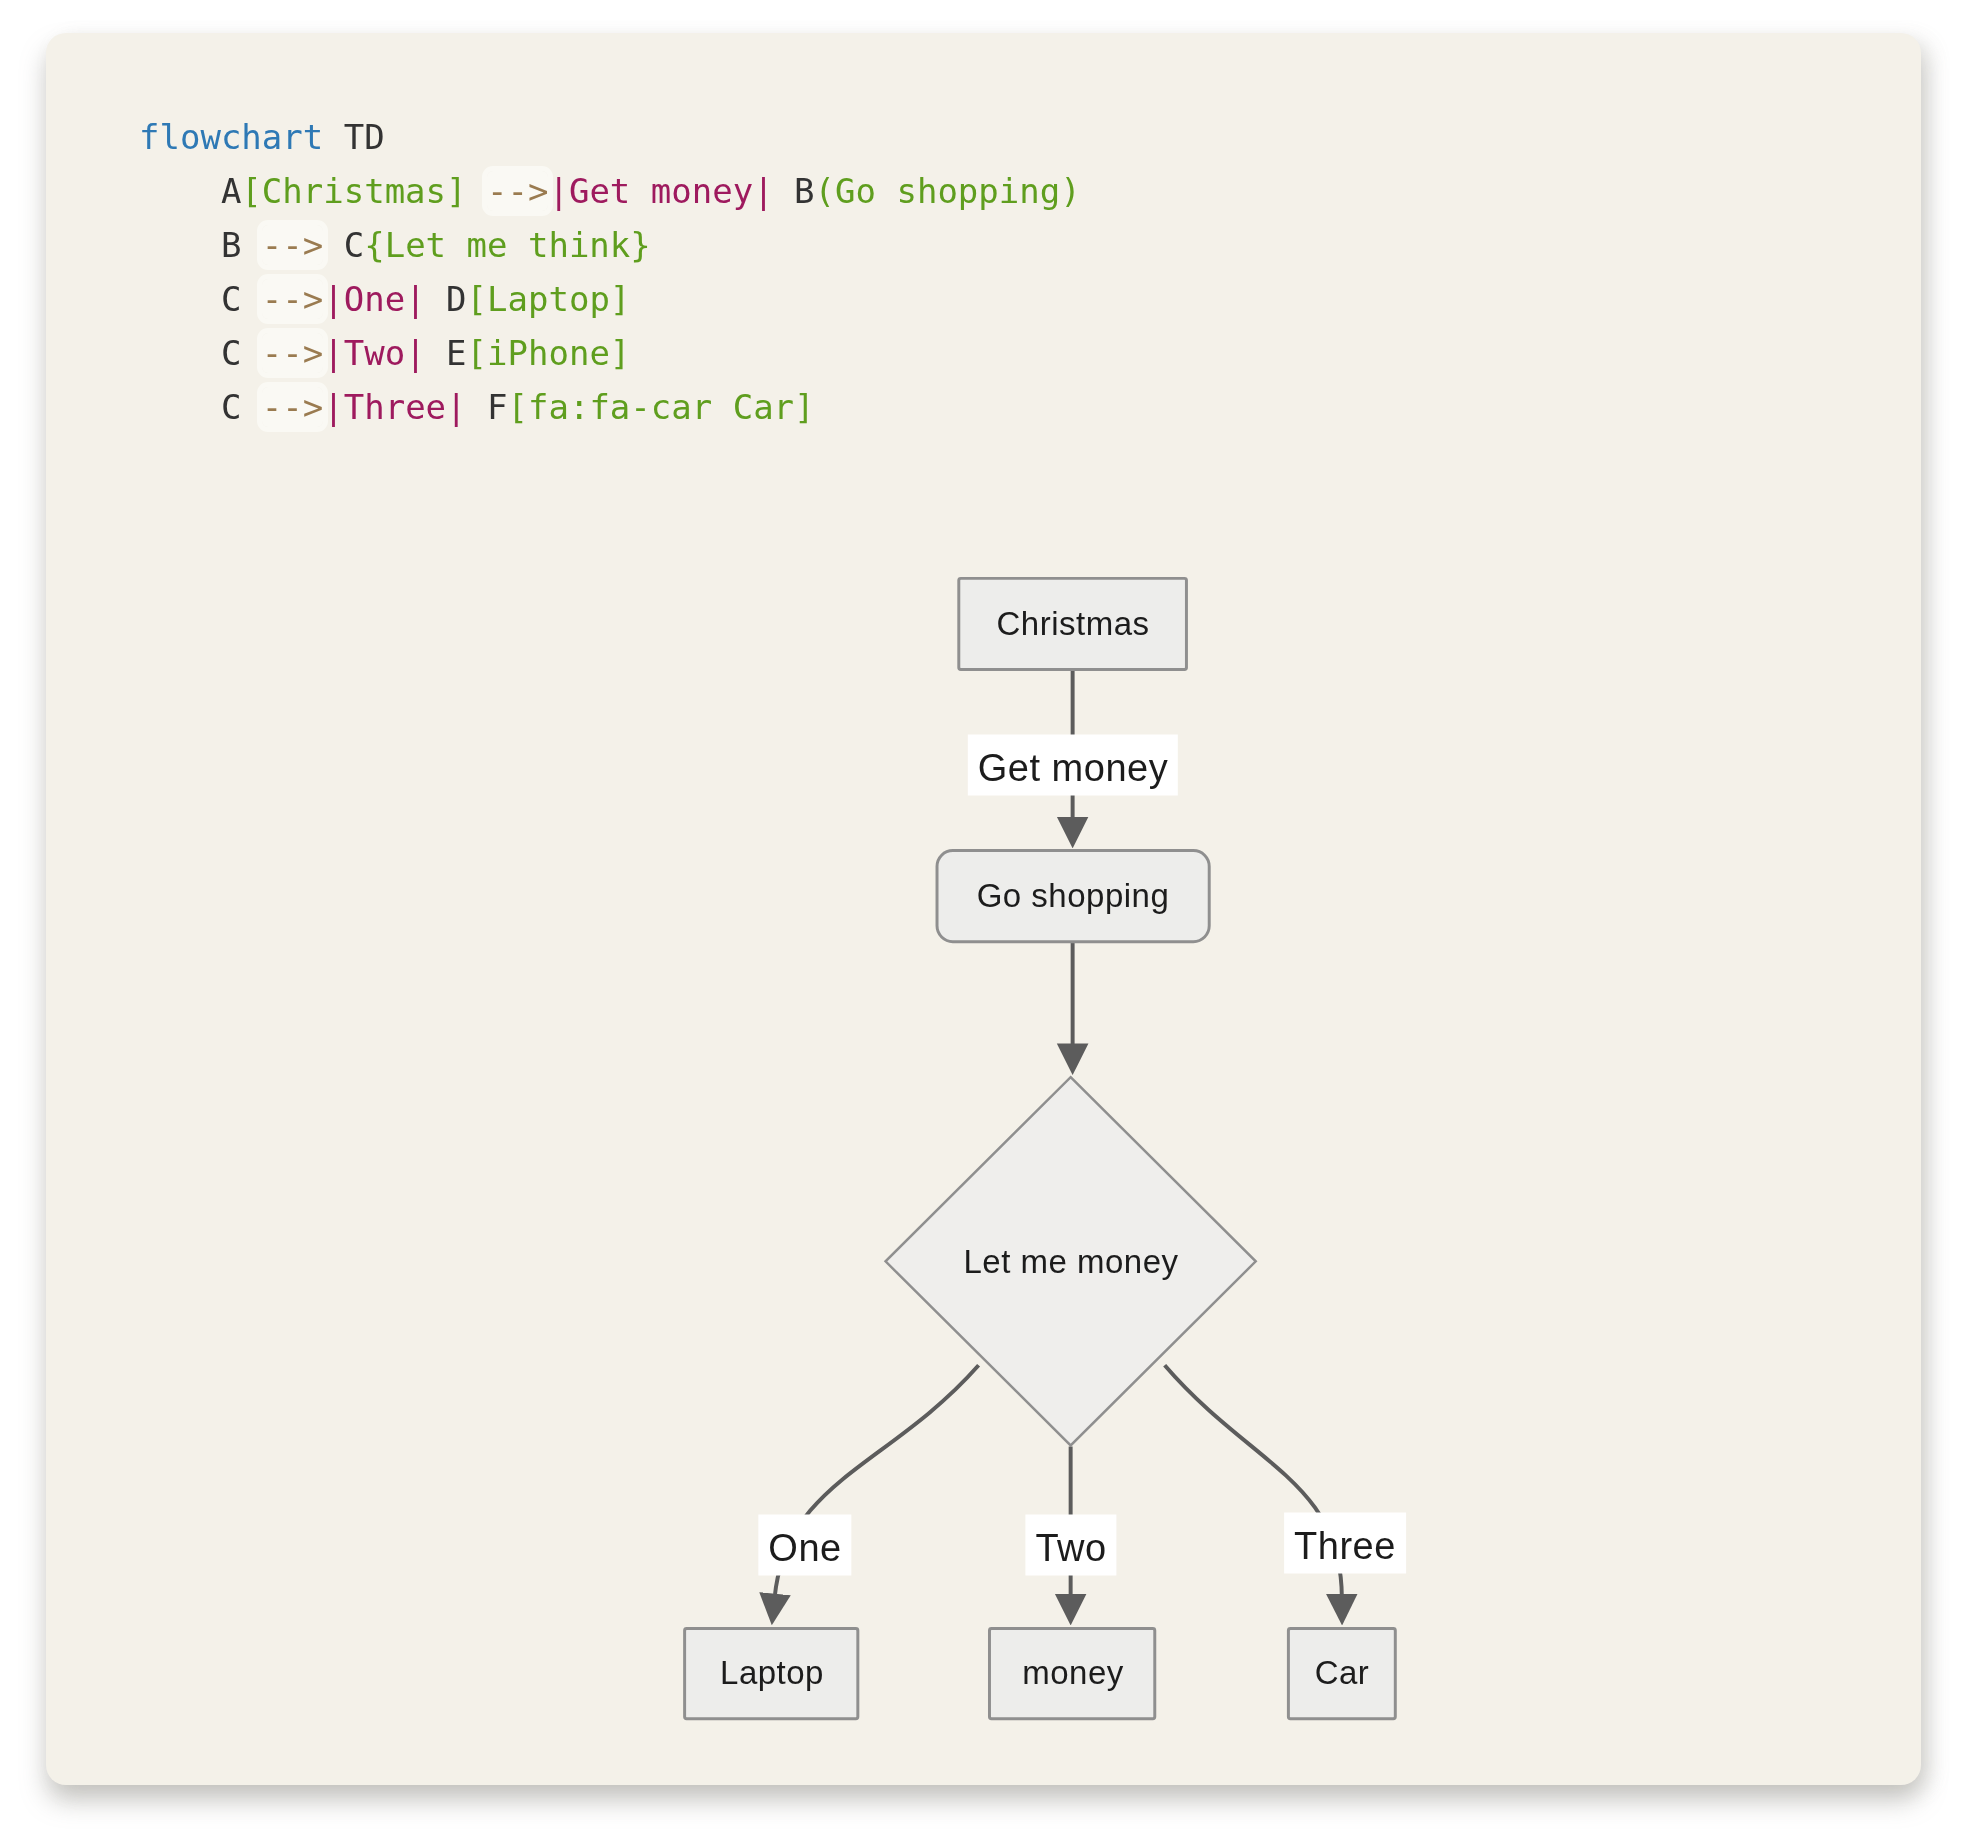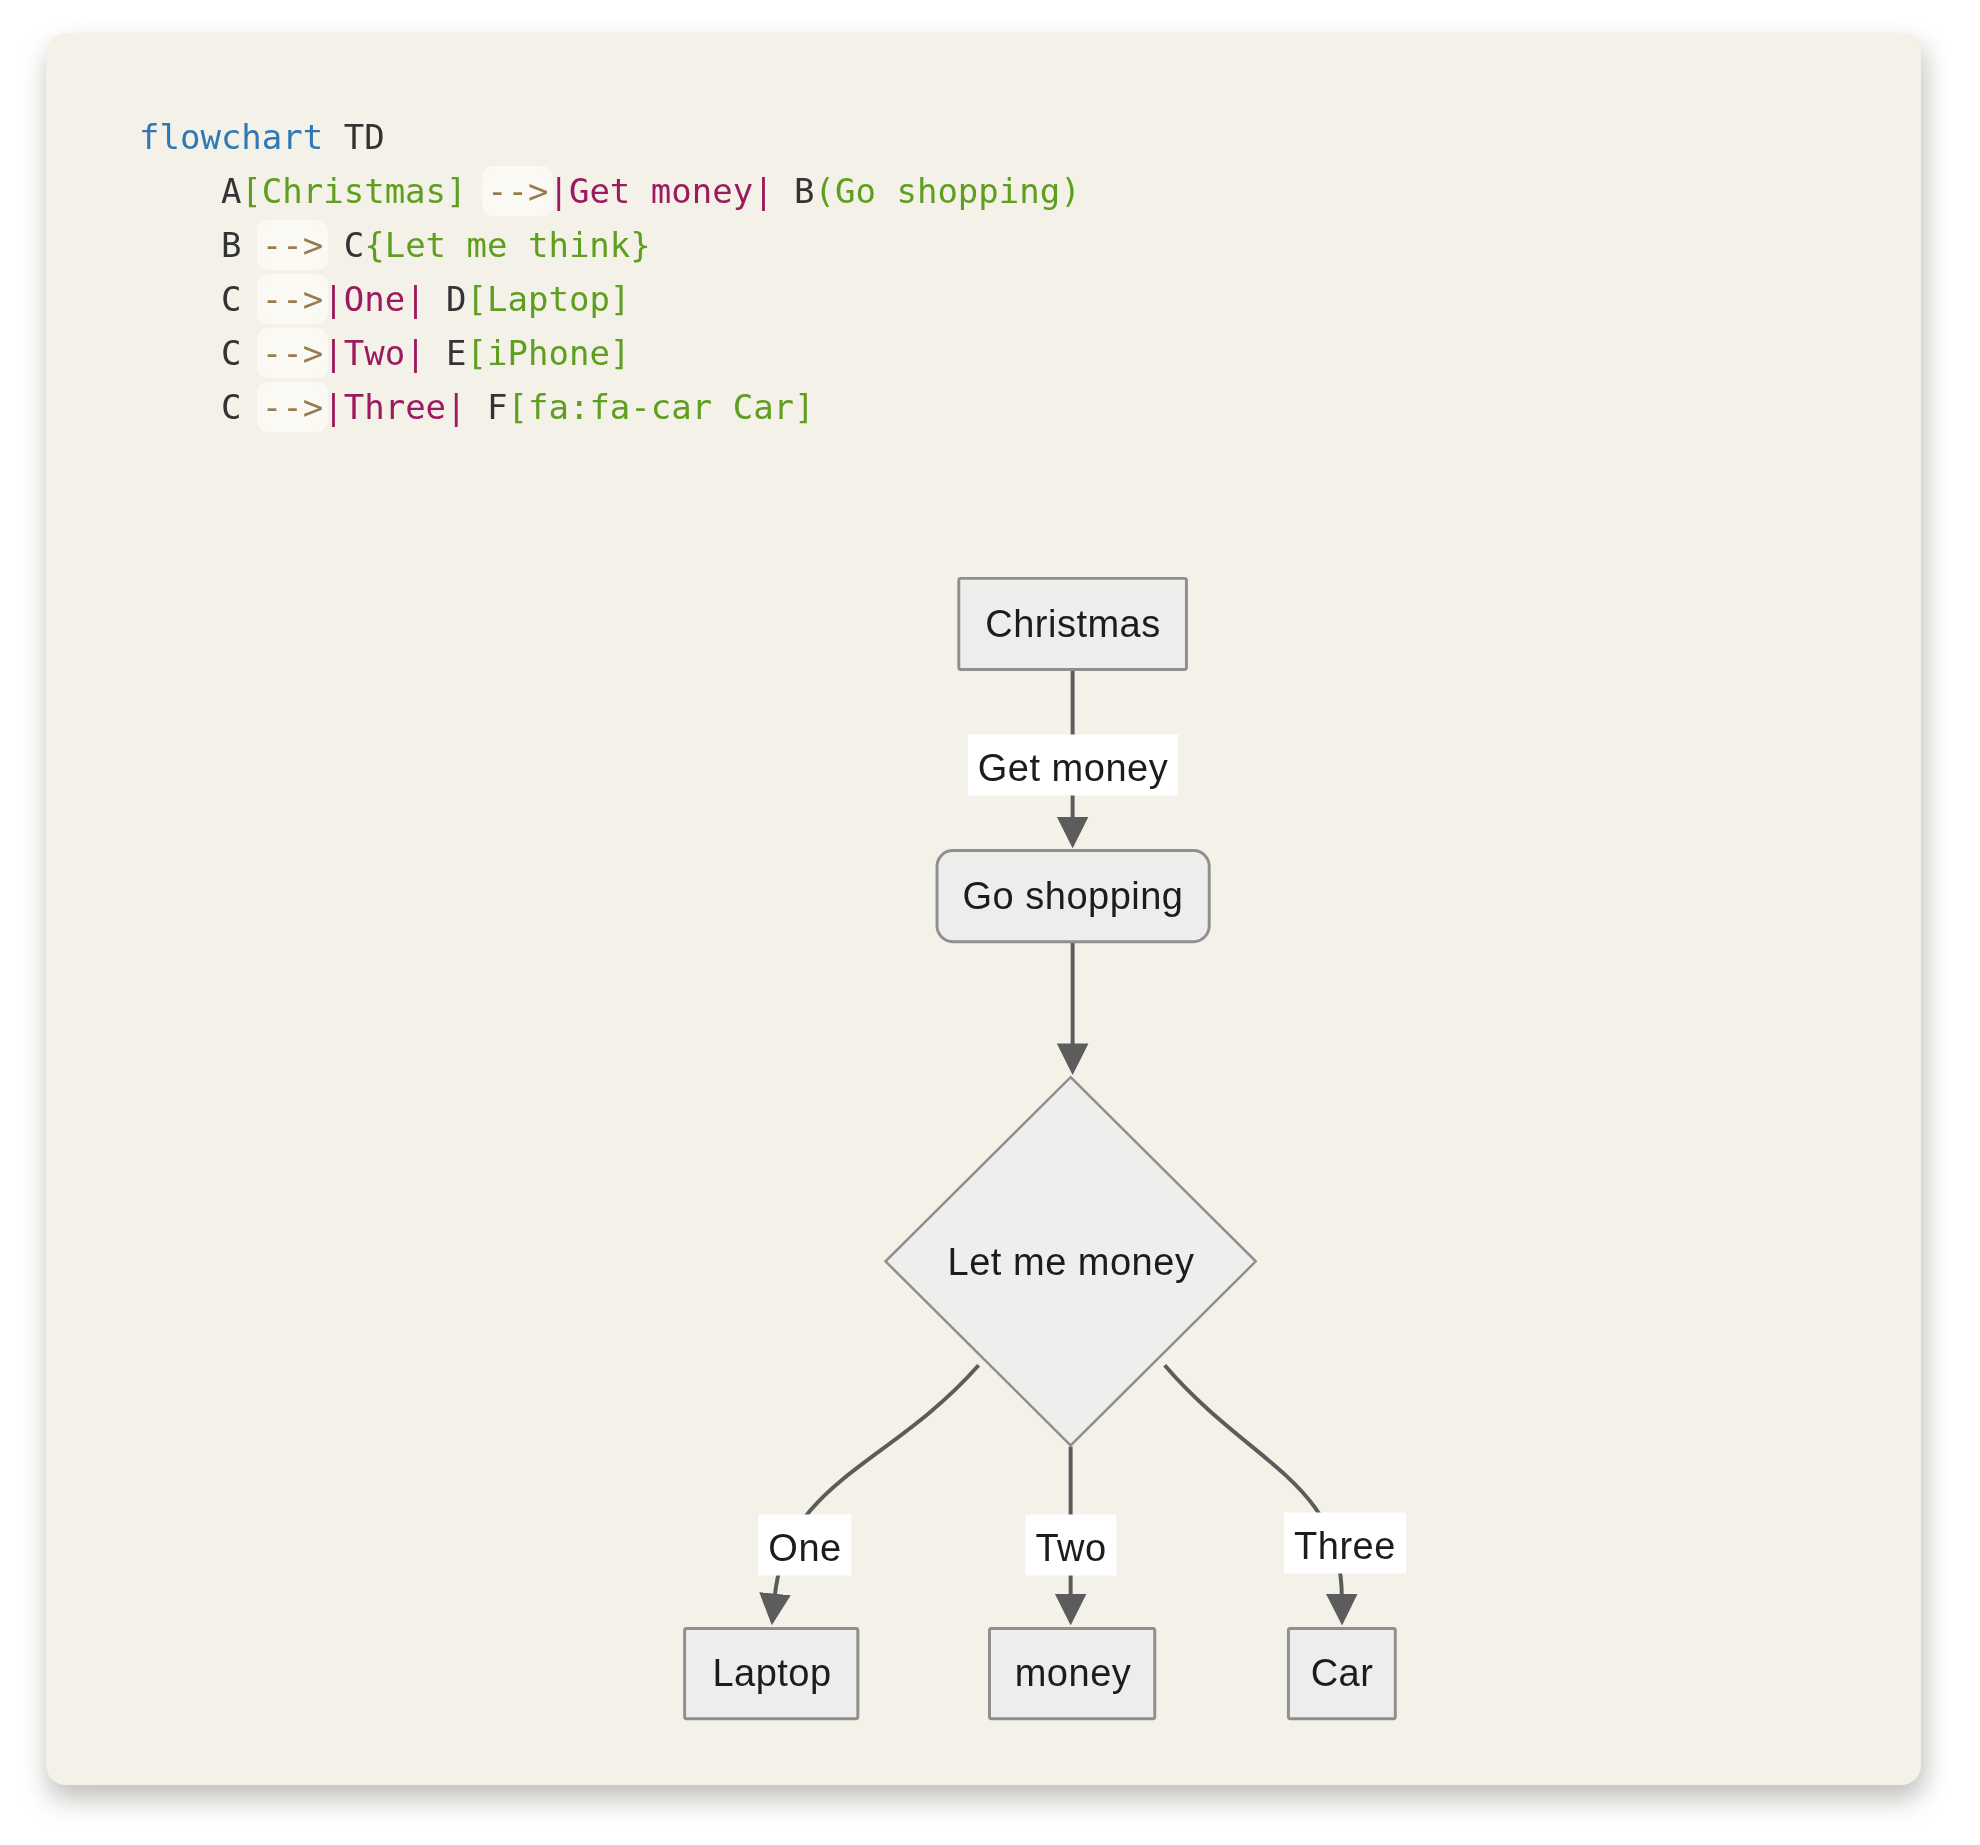--- a/index.html
+++ b/index.html
@@ -39,21 +39,21 @@
     color: var(--code-arrow, #9a7b50);
     background: var(--code-arrow-bg, #fbfaf6);
     box-shadow: 0 0 0 5px var(--code-arrow-bg, #fbfaf6);
     border-radius: 6px;
   }
   .diagram { position: absolute; inset: 0; }
   .diagram svg { position: absolute; left: 0; top: 0; }
   .node-label {
     position: absolute;
     transform: translate(-50%, -50%);
-    font-size: 38px;
+    font-size: 33px;
     color: var(--node-text, #1c1c1c);
     white-space: nowrap;
     letter-spacing: 0.5px;
   }
   .edge-label {
     position: absolute;
     transform: translate(-50%, -50%);
     font-size: 38px;
     color: var(--node-text, #111);
     background: var(--edge-label-bg, #ffffff);

